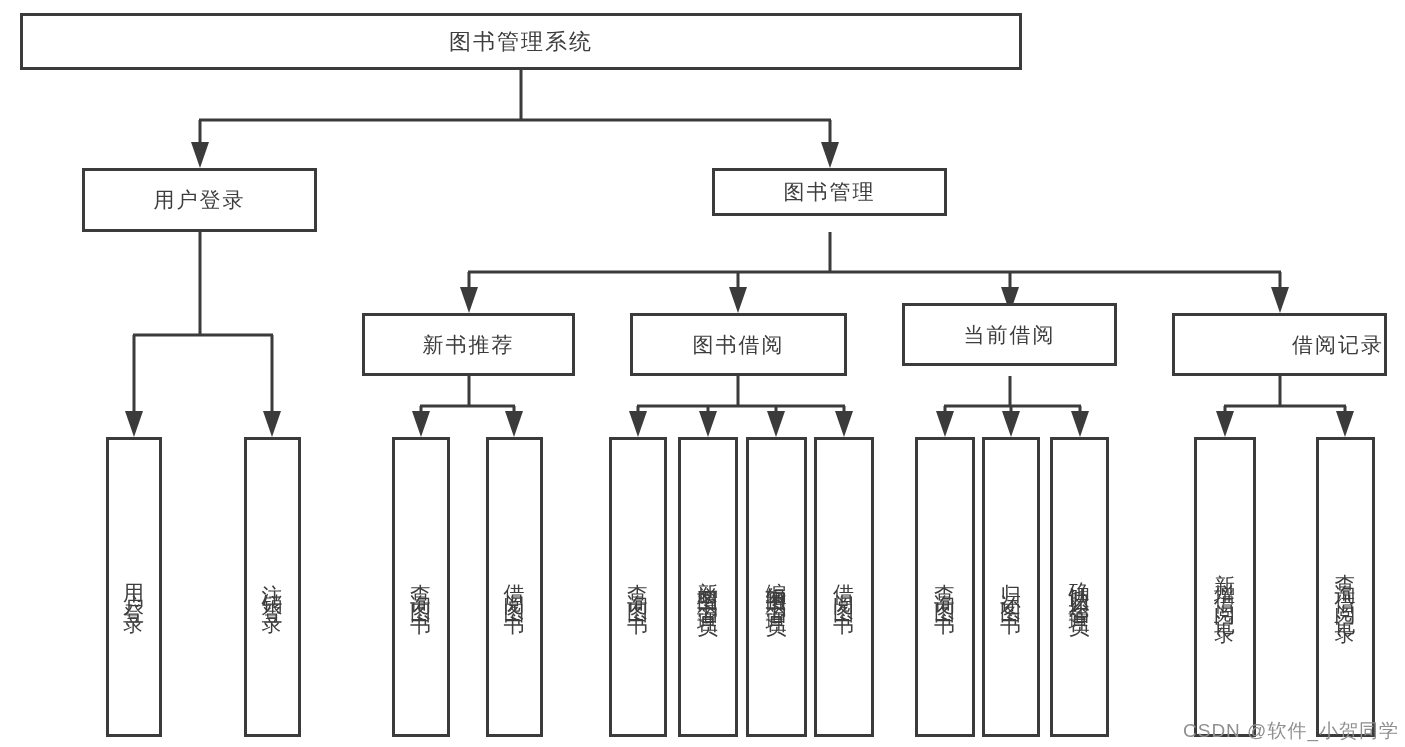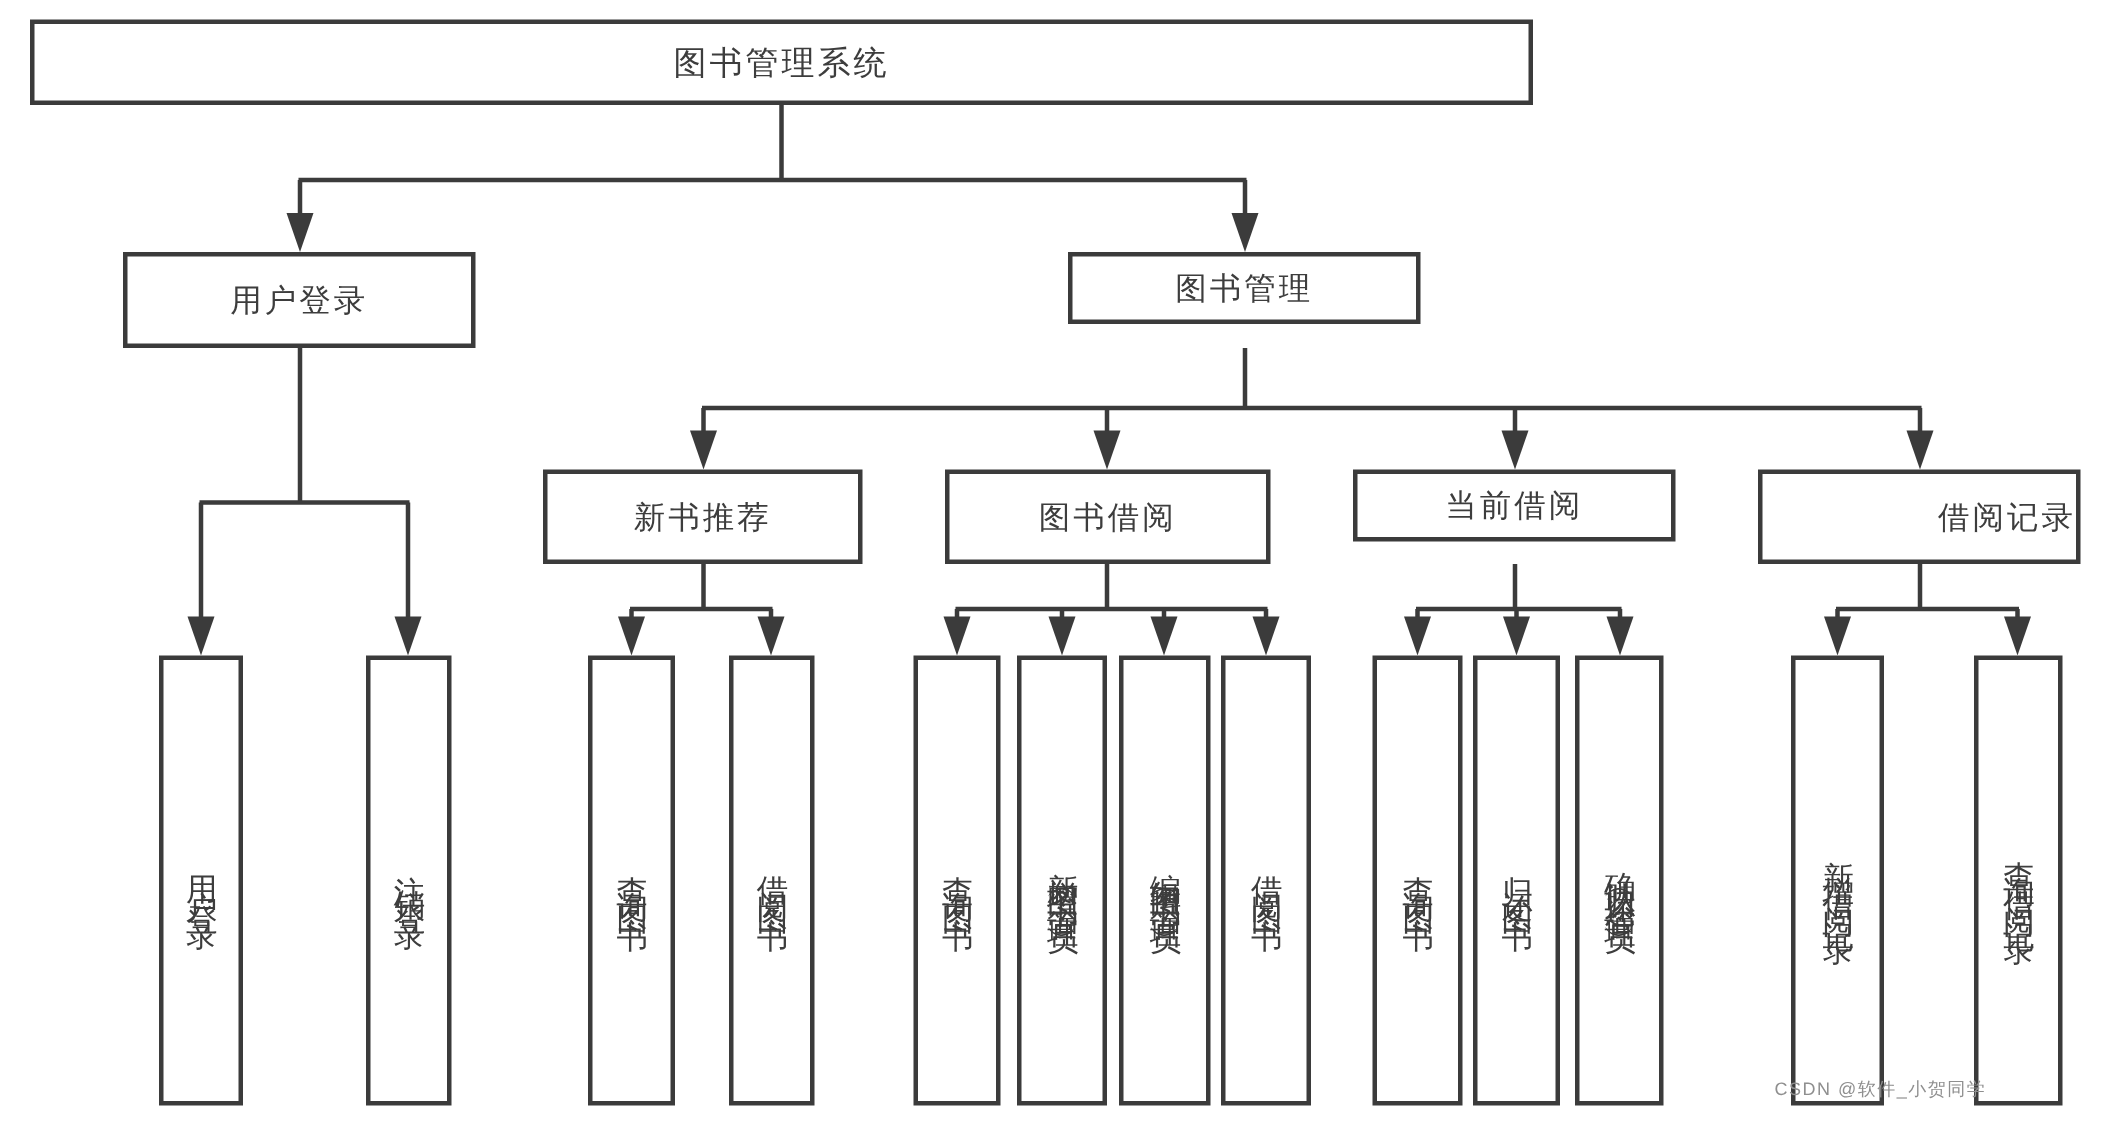--- a/index.html
+++ b/index.html
@@ -48,21 +48,21 @@
     line-height: 1;
     white-space: nowrap;
   }
   .v-node.long .v-label {
     letter-spacing: 5px;
   }
   #watermark {
     position: absolute;
     left: 1183px;
     top: 718px;
-    font-size: 12px;
+    font-size: 19px;
     color: #8f8f8f;
     letter-spacing: 1px;
     white-space: nowrap;
     z-index: 2;
   }
 </style>
 </head>
 <body>
 
 <div id="stage">
@@ -120,21 +120,21 @@
   <div class="node h-node" style="left:712px; top:168px; width:235px; height:48px;">
     <span>图书管理</span>
   </div>
 
   <div class="node h-node" style="left:362px; top:313px; width:213px; height:63px;">
     <span>新书推荐</span>
   </div>
   <div class="node h-node" style="left:630px; top:313px; width:217px; height:63px;">
     <span>图书借阅</span>
   </div>
-  <div class="node h-node" style="left:902px; top:313px; width:215px; height:48px;font-family:Liberation Mono, monospace;">
+  <div class="node h-node" style="left:902px; top:303px; width:215px; height:63px;font-family:Liberation Mono, monospace;">
     <span>当前借阅</span>
   </div>
   <div class="node h-node" style="left:1172px; top:313px; width:215px; height:63px;justify-content:flex-end;">
     <span>借阅记录</span>
   </div>
 
   <div class="node v-node" style="left:106px; top:437px; width:56px; height:300px;">
     <span class="v-label">用户登录</span>
   </div>
   <div class="node v-node" style="left:244px; top:437px; width:57px; height:300px;">

